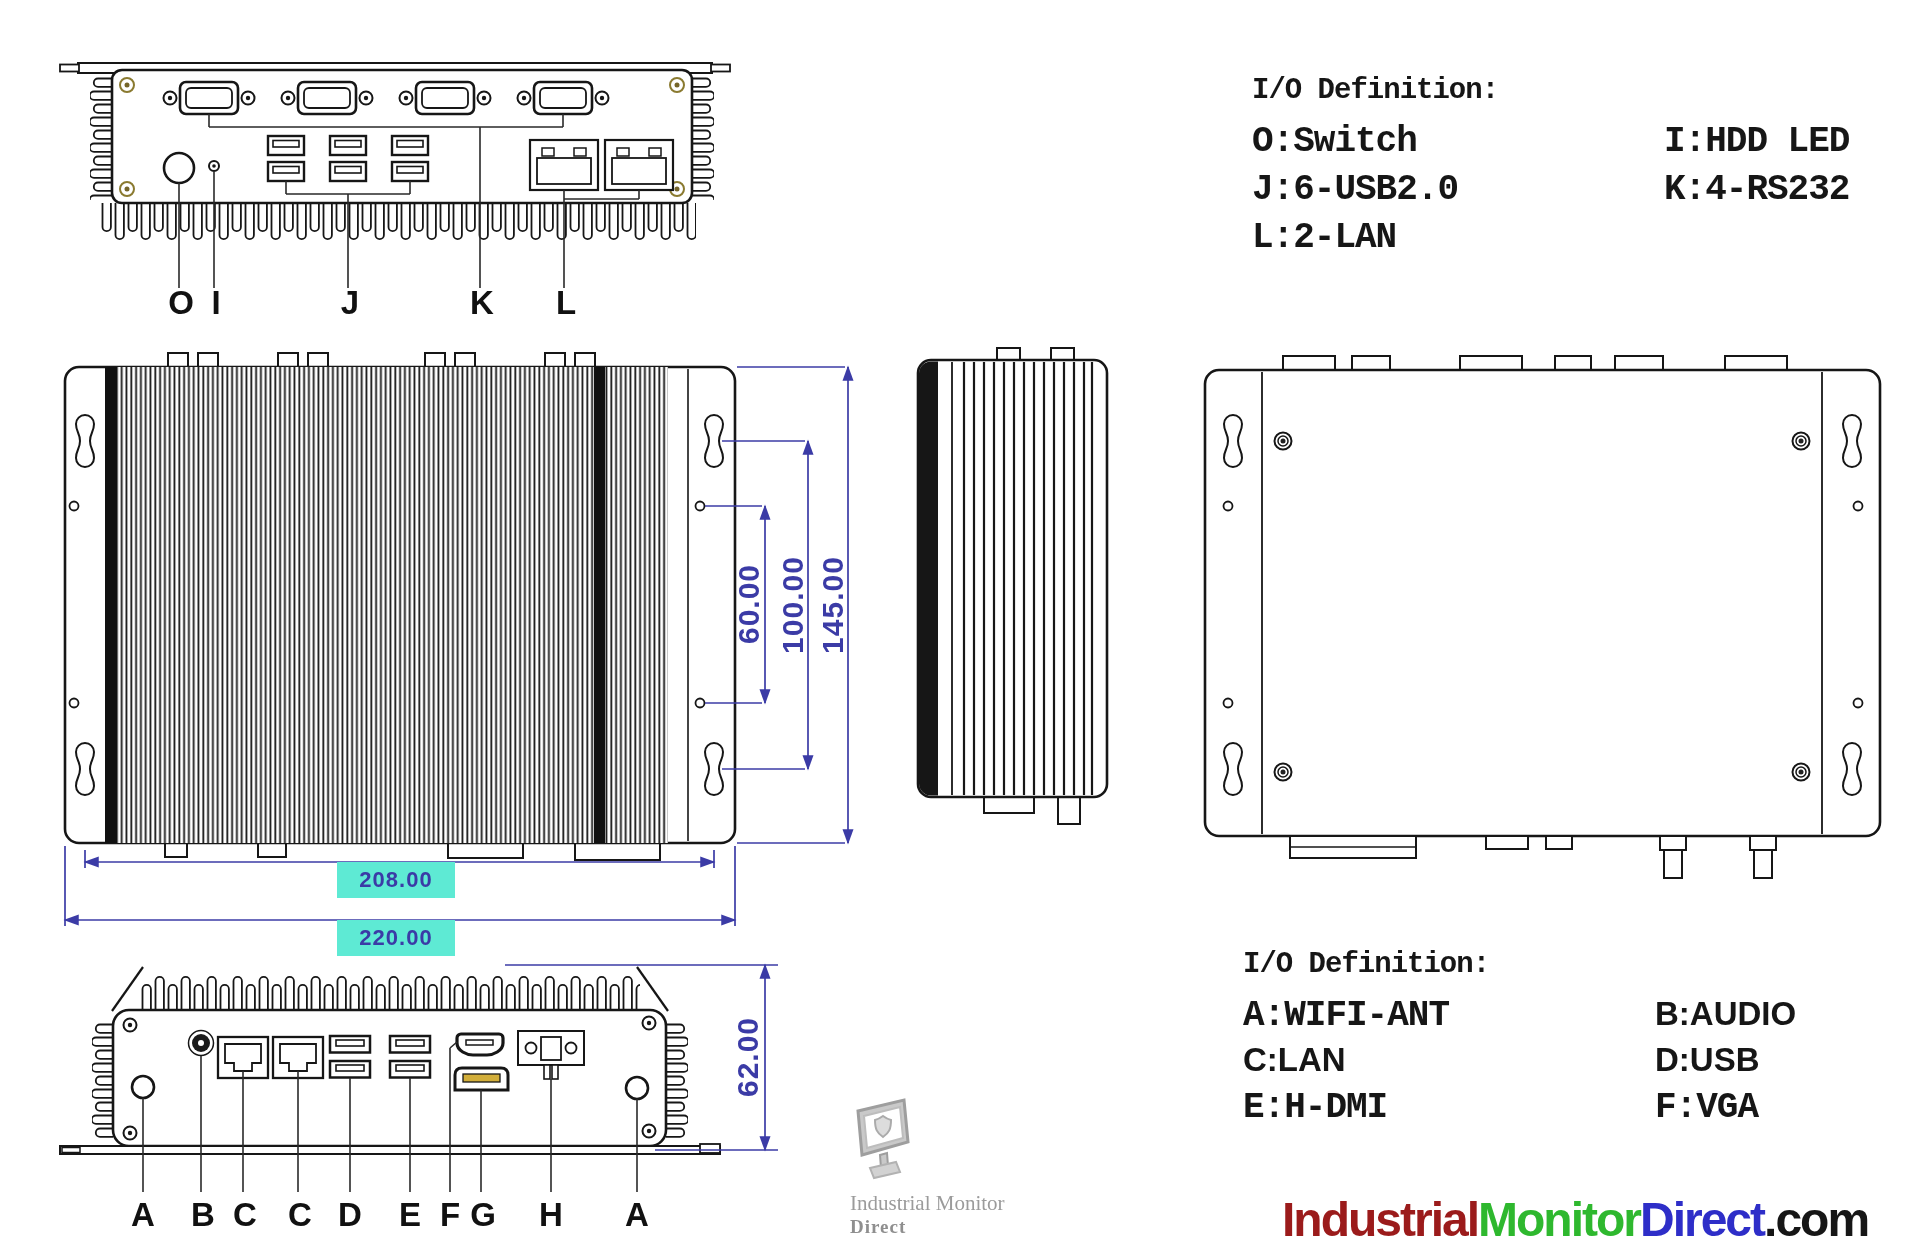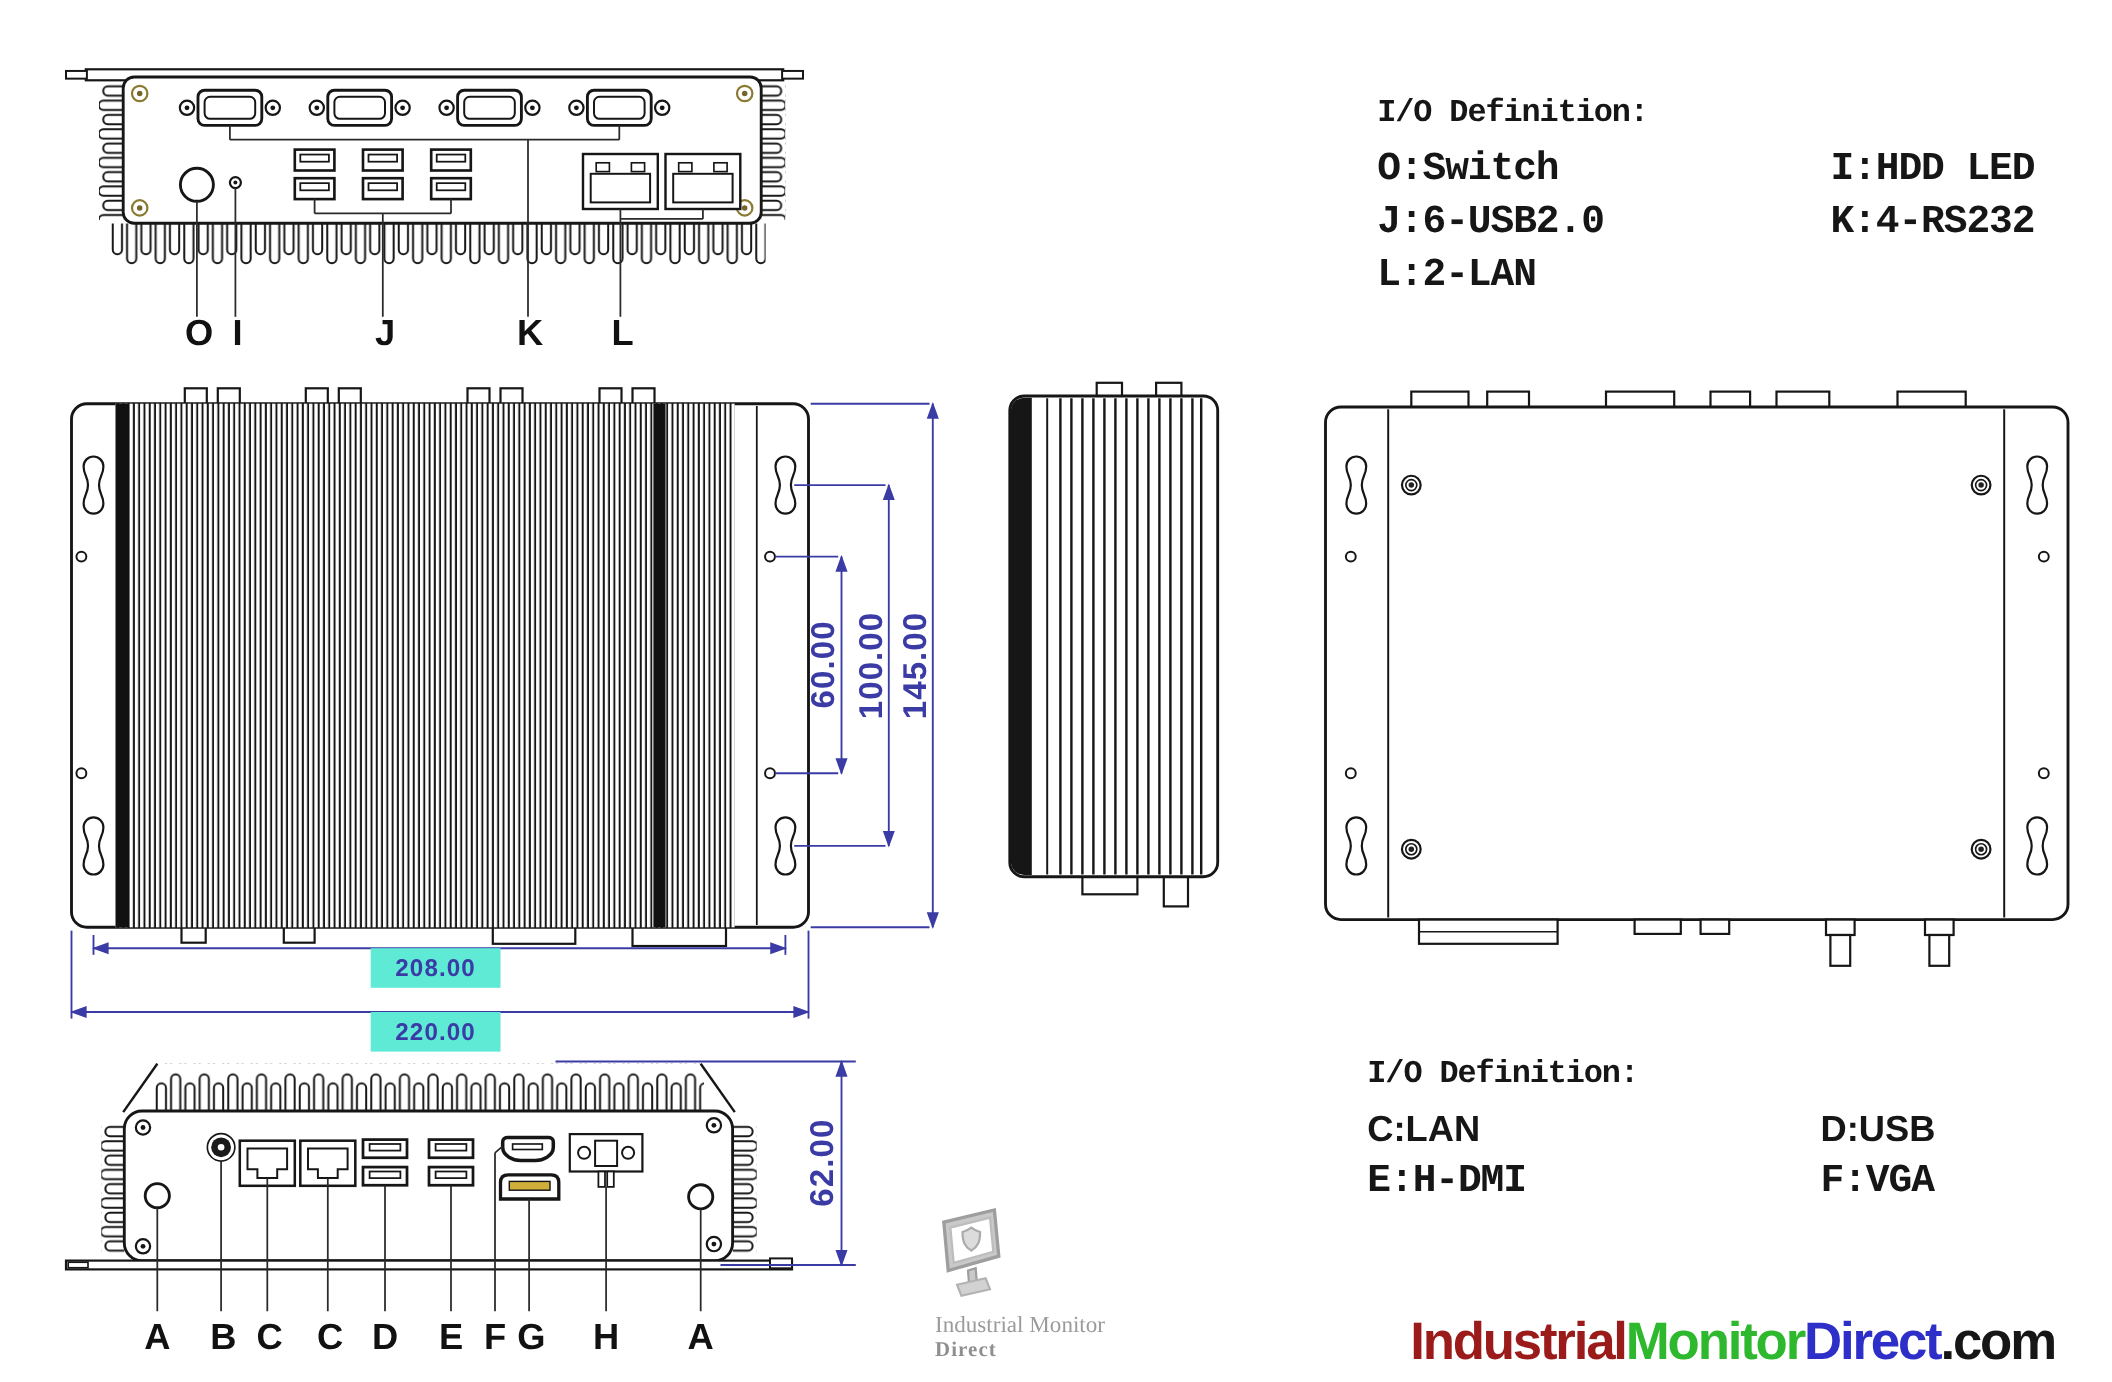--- a/index.html
+++ b/index.html
@@ -12,21 +12,21 @@
   .dimln{stroke:var(--dim,#3b3ba6);fill:none;stroke-width:1.7;}
   .leader{stroke:#2a2a2a;stroke-width:1.6;fill:none;}
 
   .plabel{position:absolute;width:48px;text-align:center;font-size:33px;font-weight:600;
           color:#111;letter-spacing:0;}
   .dim-h{position:absolute;width:118px;height:36px;background:#5eead4;display:flex;align-items:center;
          justify-content:center;color:var(--dim,#3b3ba6);font-size:22px;font-weight:700;letter-spacing:1px;margin-top:18px;}
   .dim-v{position:absolute;width:150px;height:34px;display:flex;align-items:center;justify-content:center;
          transform:rotate(-90deg);color:var(--dim,#3b3ba6);font-size:30px;font-weight:700;letter-spacing:1px;}
 
-  .io-block{position:absolute;margin-top:12px;}
+  .io-block{position:absolute;}
   .io-title{font-family:"Liberation Mono","DejaVu Sans Mono",monospace;font-weight:700;
             font-size:29px;letter-spacing:-1px;margin-bottom:14px;}
   .io-row{display:flex;align-items:baseline;height:48px;}
   .io-row .cl{flex:0 0 412px;}
   .mono{font-family:"Liberation Mono","DejaVu Sans Mono",monospace;font-weight:700;
         font-size:36px;letter-spacing:-1px;}
   .sanstxt{font-family:"Liberation Sans",sans-serif;font-weight:700;font-size:33px;letter-spacing:0;}
   .io-bottom .io-row{height:46px;}
 
   .watermark{position:absolute;left:850px;top:1095px;width:220px;text-align:left;
@@ -413,20 +413,24 @@
     </div>
     <div class="io-row">
       <span class="cl mono">L:2-LAN</span>
       <span class="mono"></span>
     </div>
   </div>
 
   <div class="io-block io-bottom" style="left:1243px;top:948px;">
     <div class="io-title">I/O Definition:</div>
     <div class="io-row">
+      <span class="cl mono">A:WIFI-ANT</span>
+      <span class="sanstxt">B:AUDIO</span>
+    </div>
+    <div class="io-row">
       <span class="cl sanstxt">C:LAN</span>
       <span class="sanstxt">D:USB</span>
     </div>
     <div class="io-row">
       <span class="cl mono">E:H-DMI</span>
       <span class="mono">F:VGA</span>
     </div>
   </div>
 
   <span class="plabel" style="left:157px;top:284px;">O</span>

